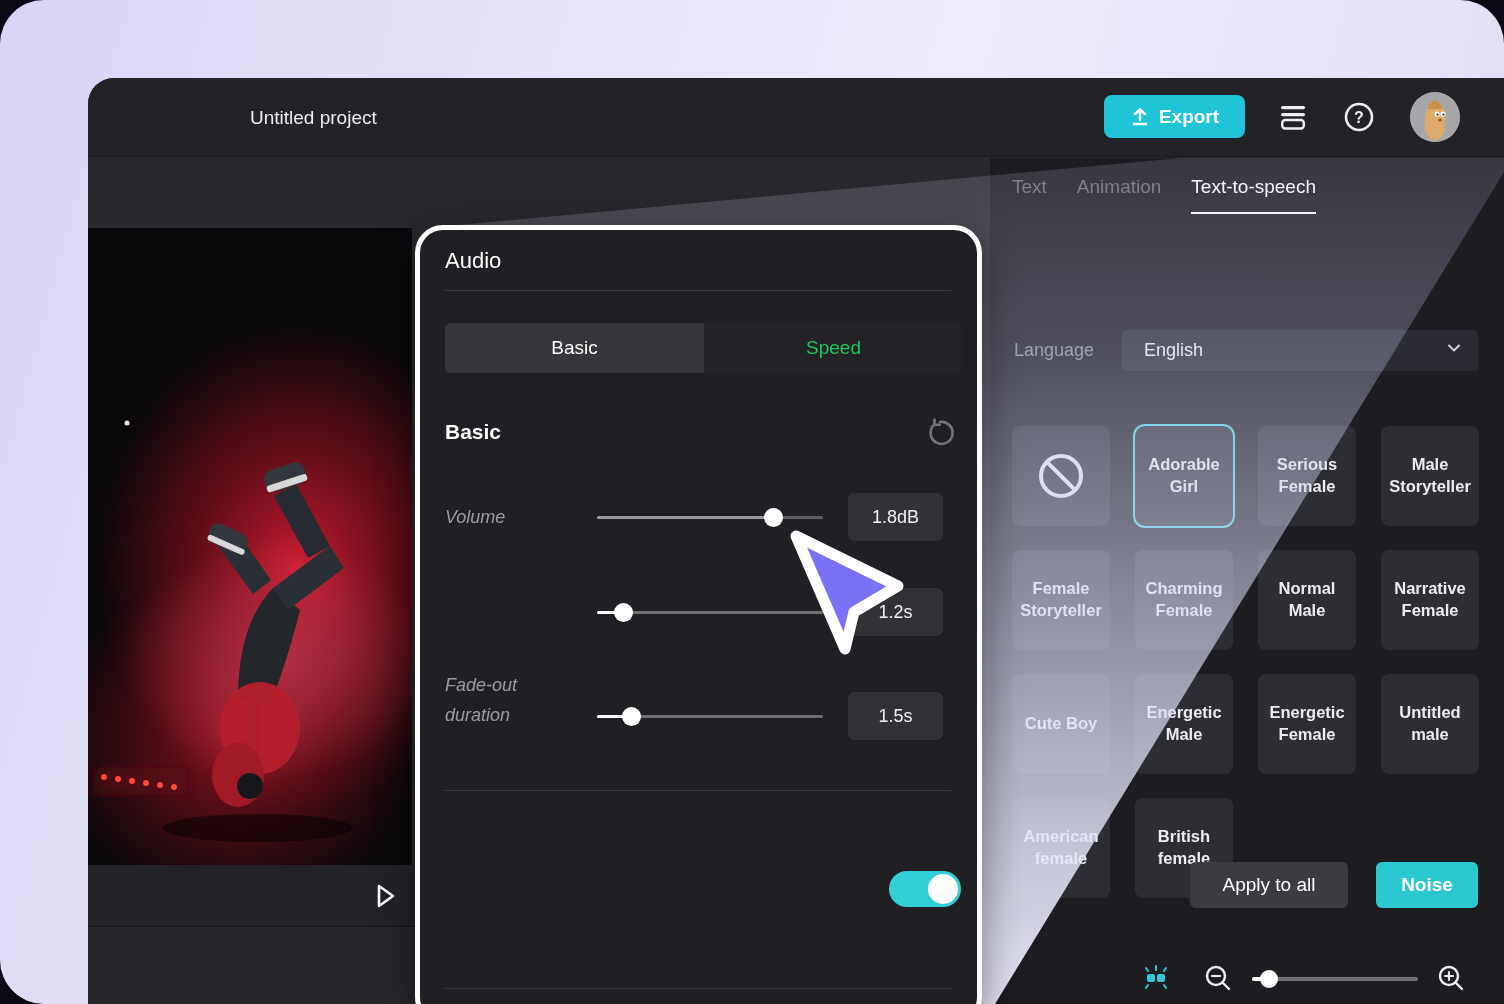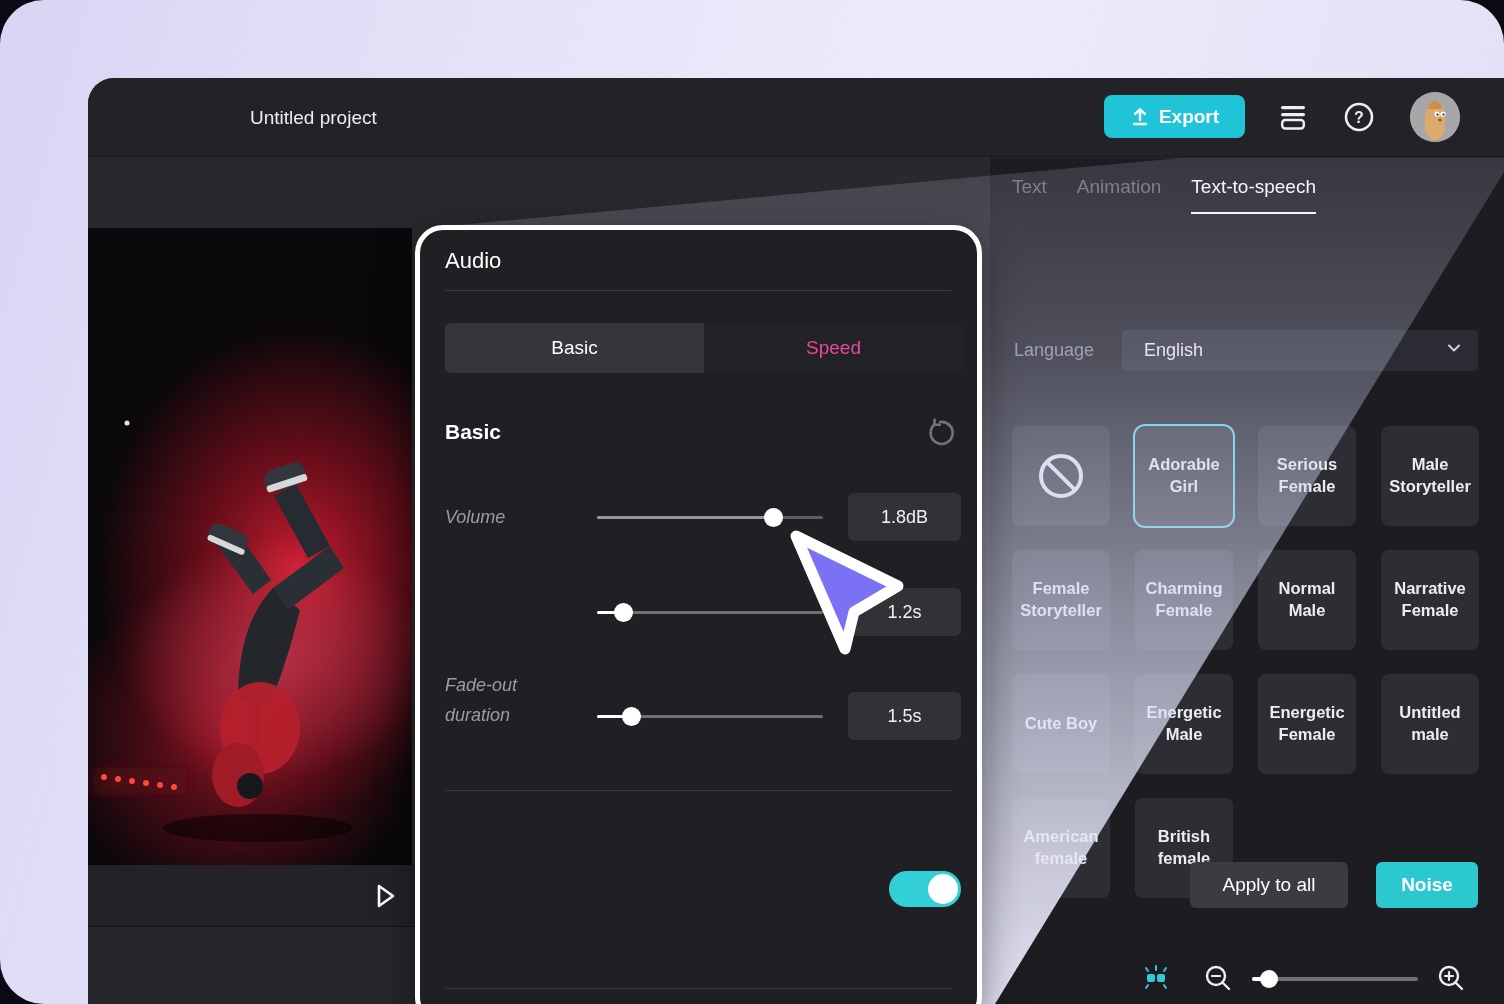--- a/index.html
+++ b/index.html
@@ -65,30 +65,30 @@
   .beam{position:absolute;inset:0;pointer-events:none;z-index:10;
     clip-path:polygon(360px 148px,1093px 80px,1416px 80px,1416px 94px,907px 926px,610px 926px);
     background:linear-gradient(180deg,rgba(196,198,228,0.10) 0%,rgba(200,202,232,0.30) 30%,rgba(214,216,240,0.62) 60%,rgba(234,234,250,0.97) 100%);}
 
   
   .popup{position:absolute;left:327px;top:147px;width:567px;height:800px;background:#202024;
     border:5px solid #ffffff;border-radius:28px;z-index:20;box-shadow:0 12px 40px rgba(0,0,0,.45);}
   .popup .ptitle{position:absolute;left:25px;top:18px;color:#fff;font-size:22px;text-align:center;}
   .pdiv{position:absolute;left:25px;right:26px;height:1px;background:#3a3a3f;}
   .seg{position:absolute;left:25px;top:93px;width:518px;height:50px;border-radius:6px;overflow:hidden;display:flex;background:#232327;}
-  .seg .opt{flex:1;display:flex;align-items:center;justify-content:center;font-size:19px;color:#ec4899;cursor:pointer;}
+  .seg .opt{flex:1;display:flex;align-items:center;justify-content:center;font-size:19px;color:#22c55e;cursor:pointer;}
   .seg .opt.active{background:#35353a;color:#fff;}
   .sec-title{position:absolute;left:25px;top:190px;color:#fff;font-size:21px;font-weight:700;}
   .reset-ic{position:absolute;left:505px;top:188px;width:30px;height:30px;color:#73737a;cursor:pointer;}
   .ctl-label{position:absolute;color:#9b9ba3;font-size:18px;line-height:30px;font-style:italic;}
   .track{position:absolute;left:177px;width:226px;height:3px;background:#5c5c62;border-radius:2px;}
   .track .fill{position:absolute;left:0;top:0;height:3px;background:#fff;border-radius:2px;}
   .track .half{position:absolute;left:0;top:0;height:3px;width:78%;background:#97979d;border-radius:2px;}
   .knob{position:absolute;top:-8px;width:19px;height:19px;border-radius:50%;background:#fff;cursor:pointer;}
-  .valbox{position:absolute;left:428px;width:113px;height:48px;background:#313136;border-radius:6px;
+  .valbox{position:absolute;left:428px;width:95px;height:48px;background:#313136;border-radius:6px;
     color:#f2f2f4;font-size:18px;display:flex;align-items:center;justify-content:center;}
   .noise-label{position:absolute;left:25px;top:600px;width:130px;color:#fff;font-size:21px;line-height:57px;}
   .toggle{position:absolute;left:469px;top:641px;width:72px;height:36px;border-radius:18px;background:#33cfd6;cursor:pointer;}
   .toggle .tknob{position:absolute;right:3px;top:3px;width:30px;height:30px;border-radius:50%;background:#fff;}
 
   
   .cursor{position:absolute;left:692px;top:447px;z-index:40;pointer-events:none;}
 </style>
 </head>
 <body>

